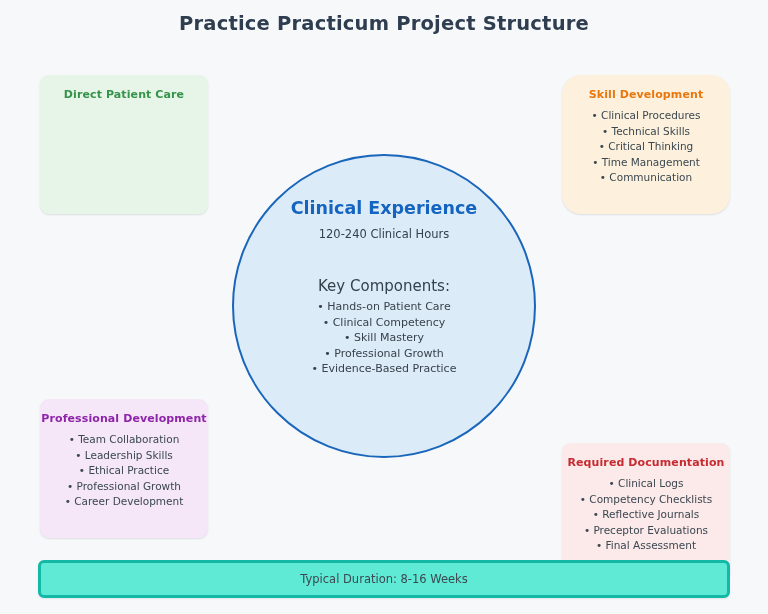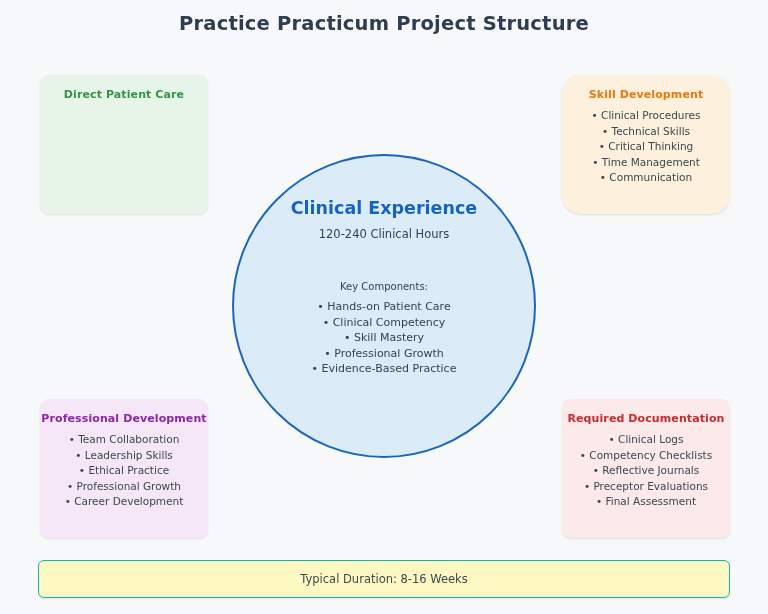--- a/index.html
+++ b/index.html
@@ -58,32 +58,32 @@
     line-height:21px;
   }
   .circle-sub{
     margin-top:8px;
     font-size:11.5px;
     color:#33424d;
     line-height:15px;
   }
   .circle-heading{
     margin-top:37px;
-    font-size:10px;
+    font-size:15px;
     color:#33424d;
     line-height:15px;
   }
   .circle-list{margin-top:5px;}
   .circle-list .li{font-size:11px;line-height:15.5px;color:#37424c;}
   .footer-bar{
     position:absolute;
     left:38px;top:560px;
     width:692px;height:38px;
-    background:#fef9c3;
-    border:1px solid #14b8a6;
+    background:#5eead4;
+    border:3px solid #14b8a6;
     border-radius:6px;
     box-sizing:border-box;
     display:flex;align-items:center;justify-content:center;
     box-shadow:0 1px 2px rgba(60,70,80,.10);
   }
   .footer-label{
     font-size:11.5px;
     color:#3d4852;
   }
 </style>
@@ -113,21 +113,21 @@
     <div class="box-title" style="color: rgb(142, 36, 170);">Professional Development</div>
     <div class="box-list">
         <div class="li">• Team Collaboration</div>
         <div class="li">• Leadership Skills</div>
         <div class="li">• Ethical Practice</div>
         <div class="li">• Professional Growth</div>
         <div class="li">• Career Development</div>
       </div>
   </div>
 
-  <div class="box box-br" style="background: rgb(252, 233, 233);">
+  <div class="box box-br" style="background: rgb(252, 233, 233); margin-top: 44px;">
     <div class="box-title" style="color: rgb(198, 43, 49);">Required Documentation</div>
     <div class="box-list">
         <div class="li">• Clinical Logs</div>
         <div class="li">• Competency Checklists</div>
         <div class="li">• Reflective Journals</div>
         <div class="li">• Preceptor Evaluations</div>
         <div class="li">• Final Assessment</div>
       </div>
   </div>
 

